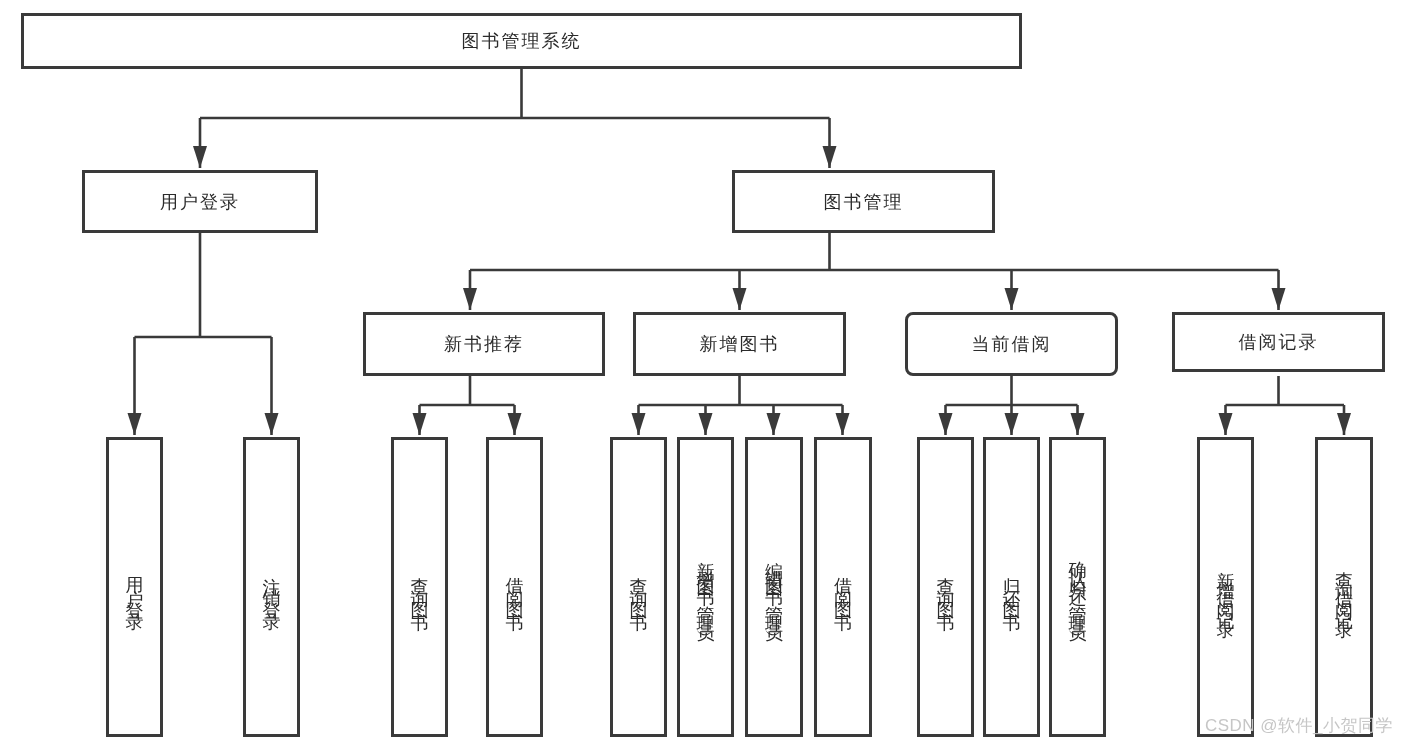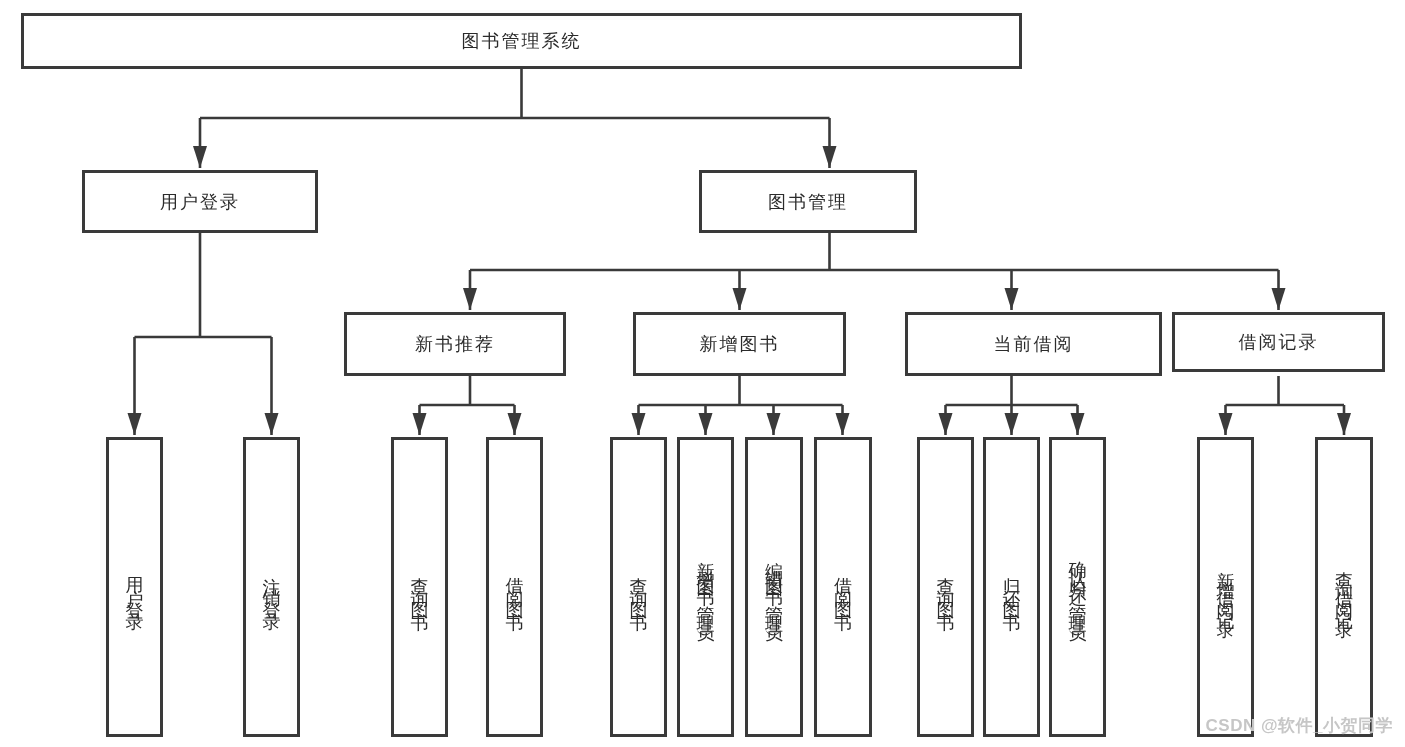--- a/index.html
+++ b/index.html
@@ -45,21 +45,20 @@
     position: absolute;
     left: 1188px;
     top: 714px;
     width: 205px;
     z-index: 3;
     color: #c6c6c6;
     font-size: 17px;
     letter-spacing: 0.5px;
     text-align: right;
     white-space: nowrap;
-    font-weight: bold;
   }
 </style>
 </head>
 <body>
 
 <div class="stage">
 
   <svg class="wires" viewBox="0 0 1405 747">
     <defs>
       <marker id="arw" markerUnits="userSpaceOnUse" markerWidth="26" markerHeight="18" refX="22" refY="9" orient="auto">
@@ -101,31 +100,31 @@
     <path d="M1344,405 V435" marker-end="url(#arw)"></path>
   </svg>
 
   <div class="node hbox" style="left:21px; top:13px; width:1001px; height:56px;">
     <span>图书管理系统</span>
   </div>
 
   <div class="node hbox" style="left:82px; top:170px; width:236px; height:63px;">
     <span>用户登录</span>
   </div>
-  <div class="node hbox" style="left:699px; top:170px; width:218px; height:63px;">
+  <div class="node hbox" style="left:732px; top:170px; width:263px; height:63px;">
     <span>图书管理</span>
   </div>
 
-  <div class="node hbox" style="left:344px; top:312px; width:222px; height:64px;">
+  <div class="node hbox" style="left:363px; top:312px; width:242px; height:64px;">
     <span>新书推荐</span>
   </div>
   <div class="node hbox" style="left:633px; top:312px; width:213px; height:64px;">
     <span>新增图书</span>
   </div>
-  <div class="node hbox" style="left:905px; top:312px; width:257px; height:64px;">
+  <div class="node hbox" style="left:905px; top:312px; width:213px; height:64px;border-radius:8px;">
     <span>当前借阅</span>
   </div>
   <div class="node hbox" style="left:1172px; top:312px; width:213px; height:60px;">
     <span>借阅记录</span>
   </div>
 
   <div class="node vbox" style="left:106px; top:437px; width:57px; height:300px;">
     <span>用户登录</span>
   </div>
   <div class="node vbox" style="left:243px; top:437px; width:57px; height:300px;">

